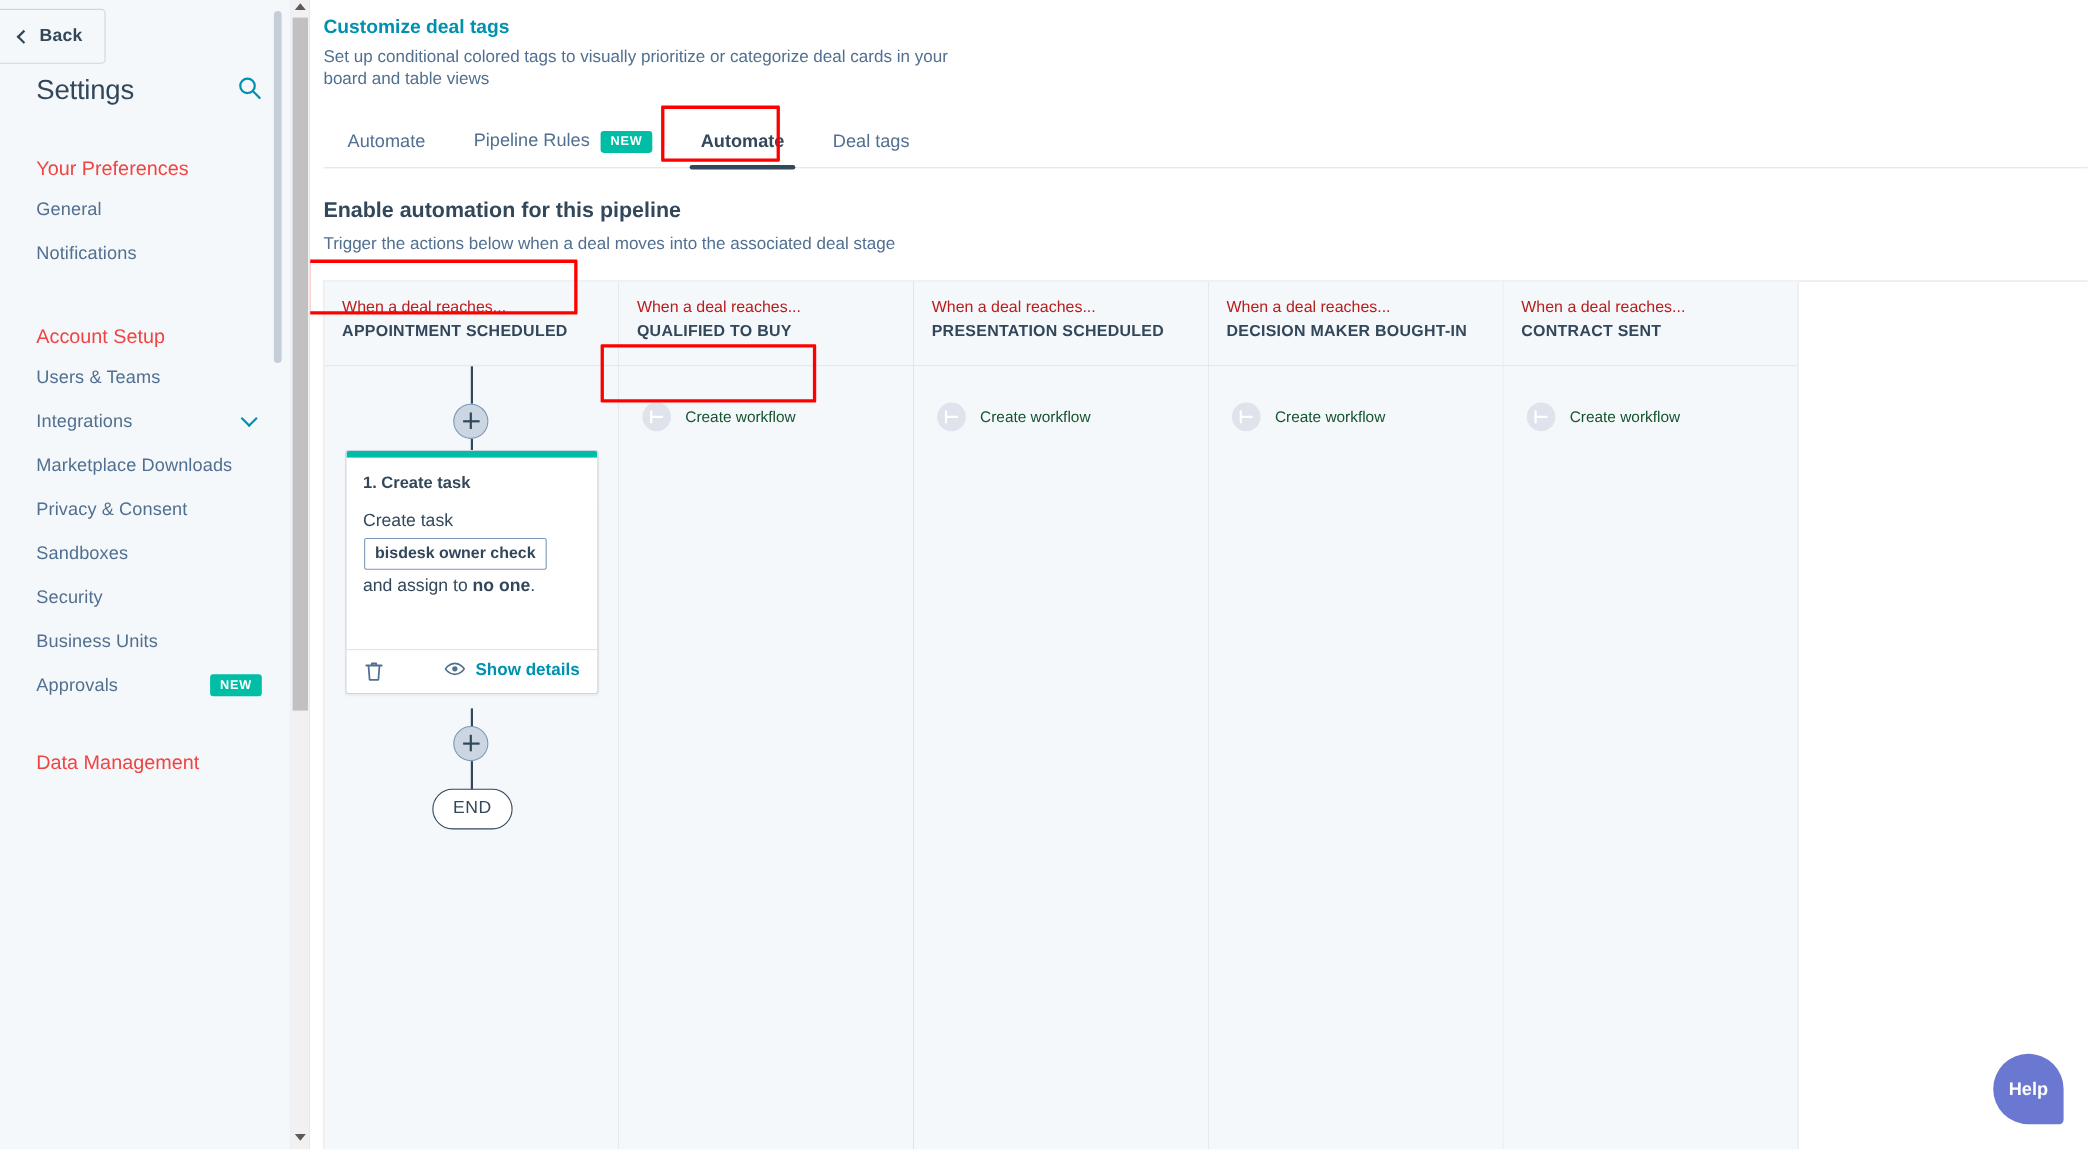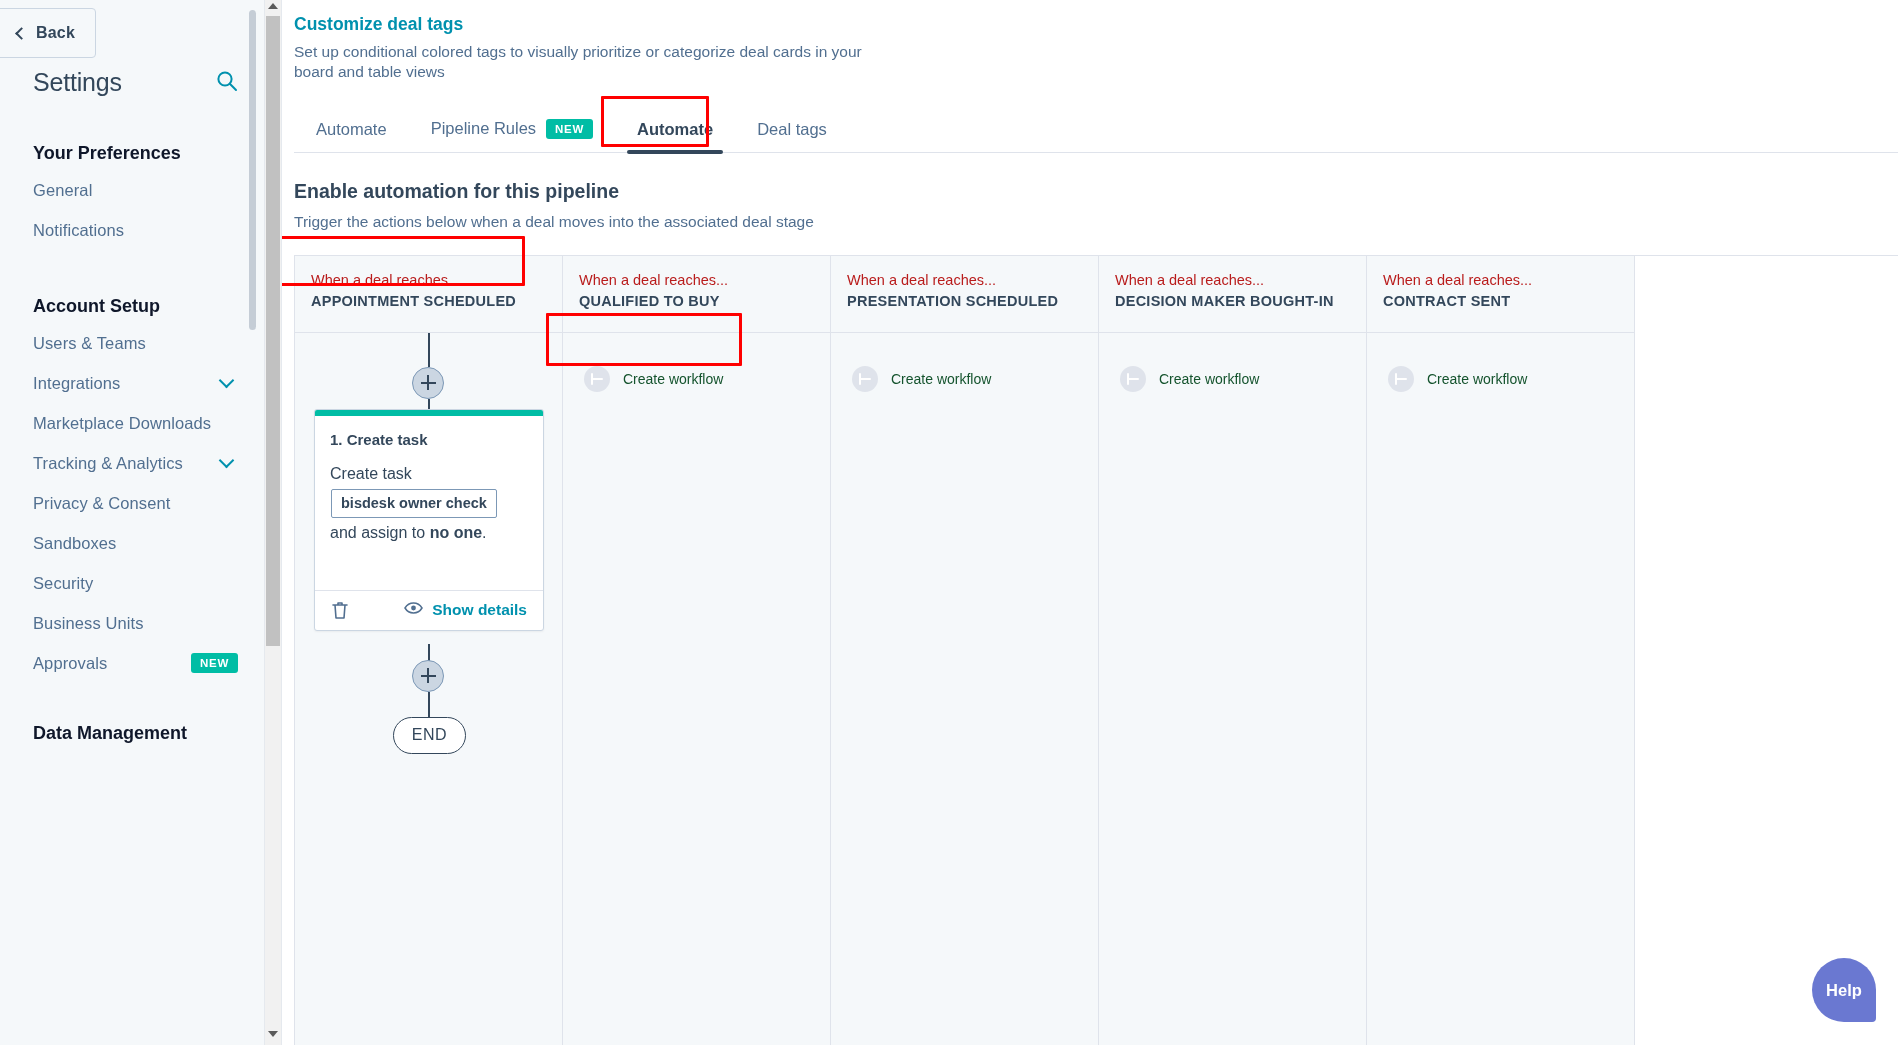--- a/index.html
+++ b/index.html
@@ -40,21 +40,21 @@
 
   .settings-row {
     display: flex; align-items: center; justify-content: space-between;
     padding: 0 26px 0 33px;
     margin-top: 68px;
   }
   .settings-title { font-size: 25px; font-weight: 400; color: #33475b; letter-spacing: -.2px; }
   .search-icon { cursor: pointer; display:block; }
 
   .nav-group-title {
-    font-size: 18px; font-weight: 700; color: #0f172a;
+    font-size: 18px; font-weight: 400; color: #ef4444;
     padding: 0 33px; margin-top: 46px; margin-bottom: 6px;
   }
   .nav-item {
     display: flex; align-items: center; justify-content: space-between;
     padding: 9px 26px 9px 33px;
     cursor: pointer;
     min-height: 40px;
   }
   .nav-item .nav-label { font-size: 16.5px; color: #516f90; letter-spacing: .1px; }
   .nav-item .chev-down {
@@ -303,24 +303,20 @@
     <div class="nav-group-title">Account Setup</div>
     <div class="nav-item">
       <span class="nav-label">Users &amp; Teams</span>
     </div>
     <div class="nav-item">
       <span class="nav-label">Integrations</span>
       <span class="chev-down"></span>
     </div>
     <div class="nav-item">
       <span class="nav-label">Marketplace Downloads</span>
-    </div>
-    <div class="nav-item">
-      <span class="nav-label">Tracking &amp; Analytics</span>
-      <span class="chev-down"></span>
     </div>
     <div class="nav-item">
       <span class="nav-label">Privacy &amp; Consent</span>
     </div>
     <div class="nav-item">
       <span class="nav-label">Sandboxes</span>
     </div>
     <div class="nav-item">
       <span class="nav-label">Security</span>
     </div>

